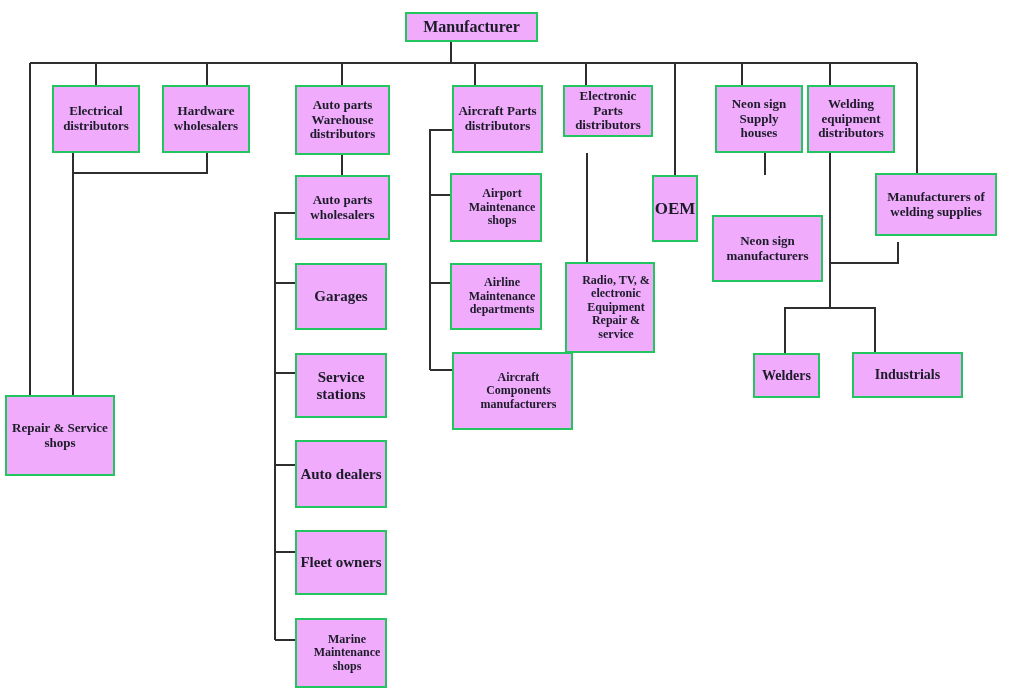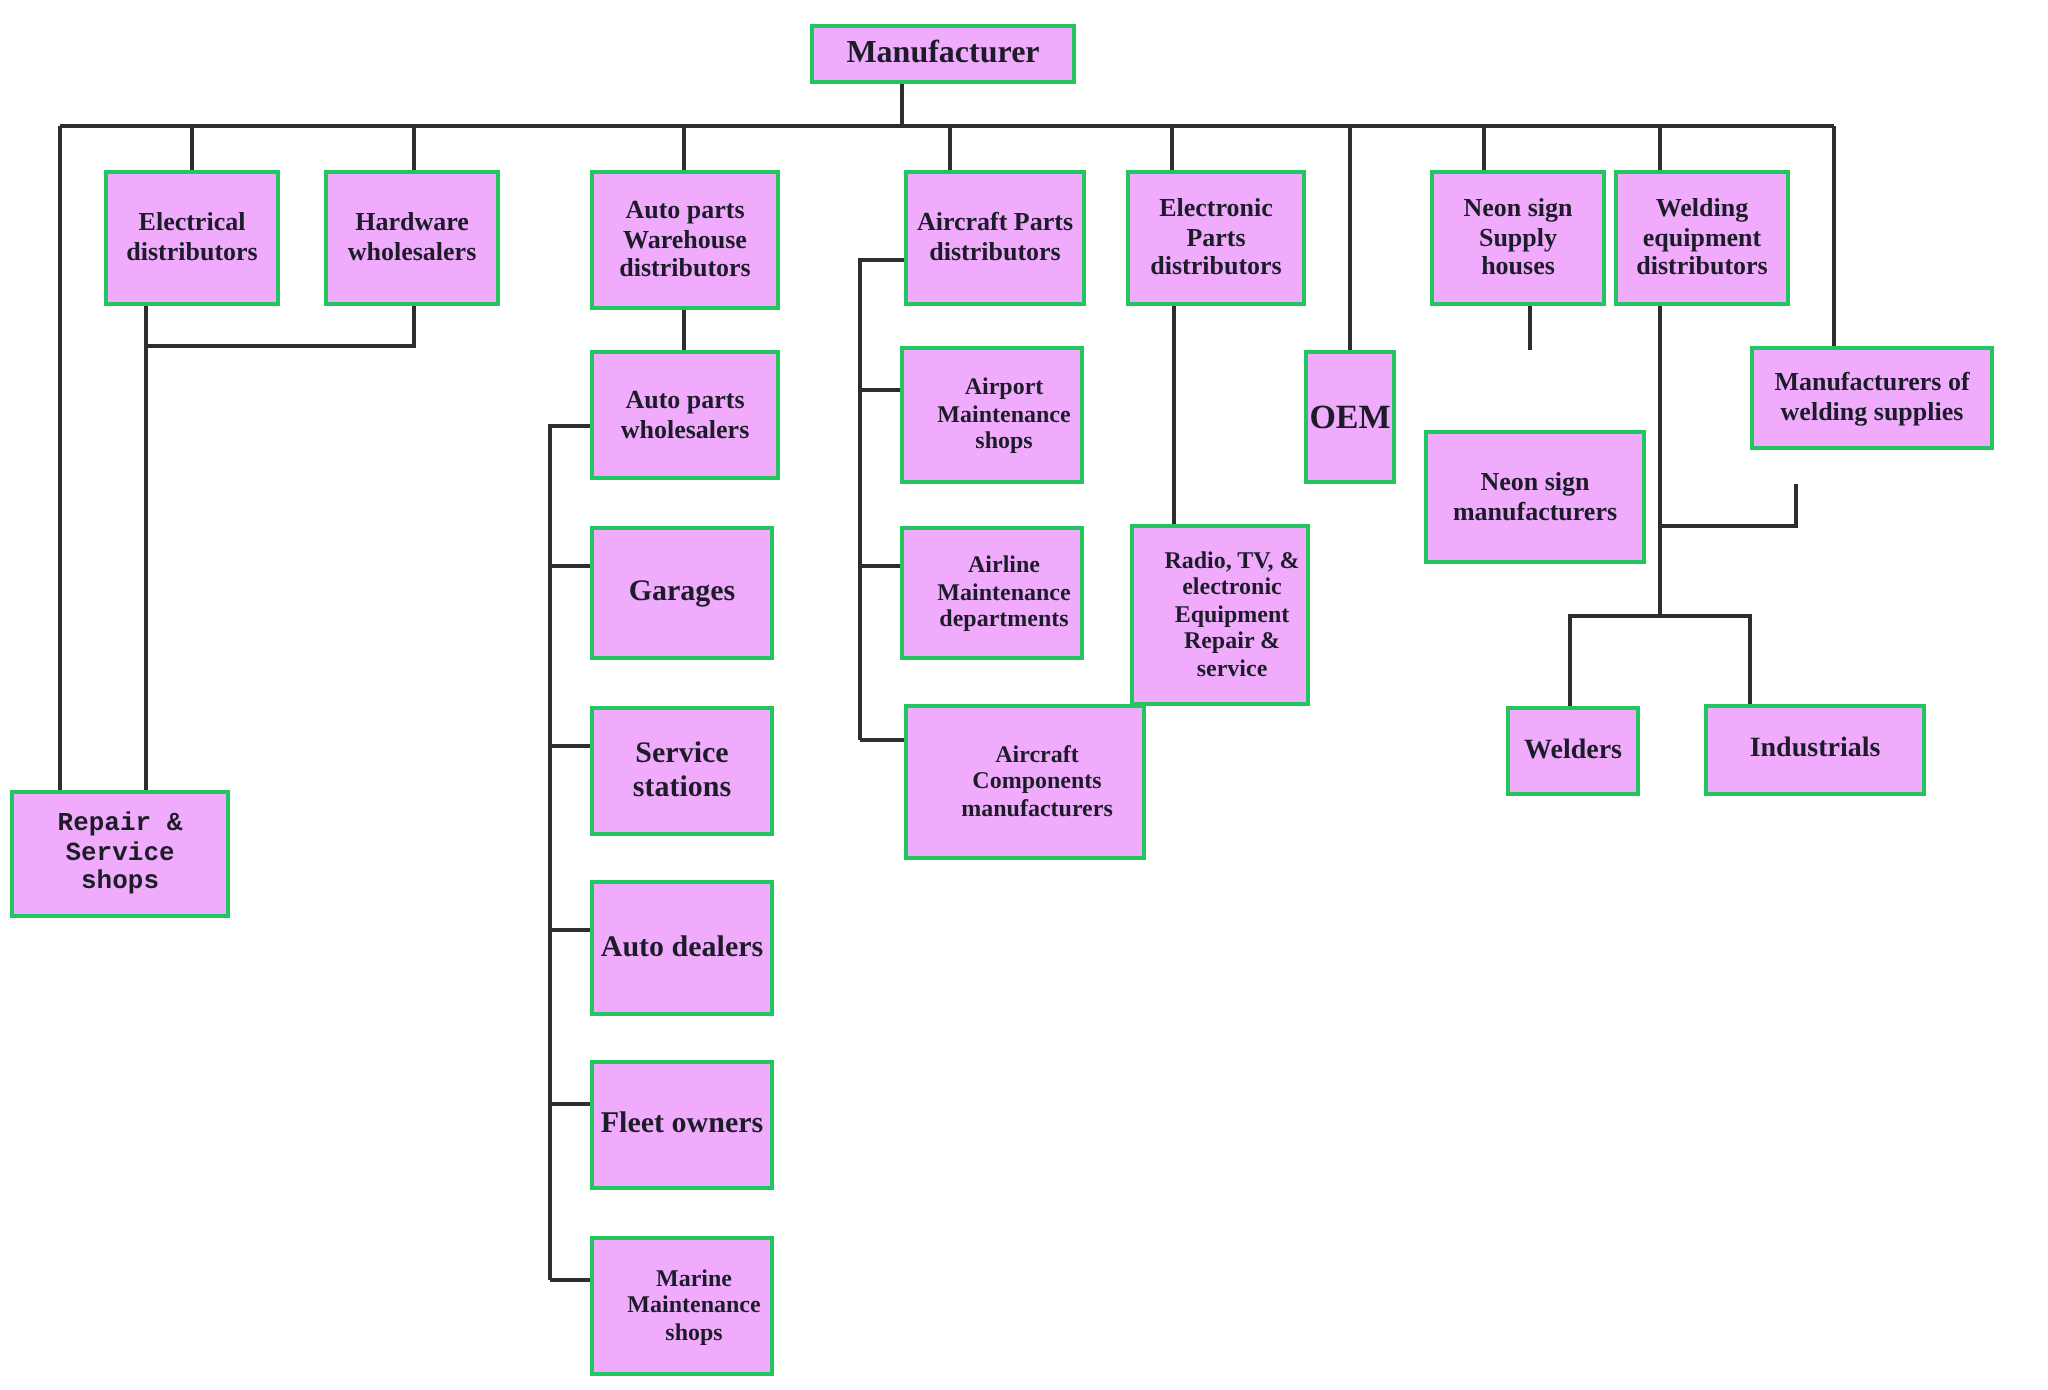--- a/index.html
+++ b/index.html
@@ -37,30 +37,30 @@
   .n-auto-ws{left:295px;top:175px;width:95px;height:65px;}
   .n-garages{left:295px;top:263px;width:92px;height:67px;}
   .n-service{left:295px;top:353px;width:92px;height:65px;}
   .n-dealers{left:295px;top:440px;width:92px;height:68px;}
   .n-fleet{left:295px;top:530px;width:92px;height:65px;}
   .n-marine{left:295px;top:618px;width:92px;height:70px;}
   .n-aircraft{left:452px;top:85px;width:91px;height:68px;}
   .n-airport{left:450px;top:173px;width:92px;height:69px;}
   .n-airline{left:450px;top:263px;width:92px;height:67px;}
   .n-aircomp{left:452px;top:352px;width:121px;height:78px;}
-  .n-electronic{left:563px;top:85px;width:90px;height:68px;}
+  .n-electronic{left:563px;top:85px;width:90px;height:52px;}
   .n-radio{left:565px;top:262px;width:90px;height:91px;}
   .n-oem{left:652px;top:175px;width:46px;height:67px;}
   .n-neon-supply{left:715px;top:85px;width:88px;height:68px;}
   .n-neon-mfr{left:712px;top:175px;width:111px;height:67px;margin-top:40px;}
   .n-weld-equip{left:807px;top:85px;width:88px;height:68px;}
-  .n-weld-mfr{left:875px;top:173px;width:122px;height:52px;}
+  .n-weld-mfr{left:875px;top:173px;width:122px;height:63px;}
   .n-welders{left:753px;top:353px;width:67px;height:45px;}
   .n-industrials{left:852px;top:352px;width:111px;height:46px;}
-  .n-repair{left:5px;top:395px;width:110px;height:64px;font-family:Liberation Mono, monospace;}
+  .n-repair{left:5px;top:395px;width:110px;height:81px;}
   .wire{stroke:#2e2e2e;stroke-width:2;fill:none;}
 </style>
 </head>
 <body>
 
 <div id="canvas">
 
   <svg id="wires" viewBox="0 0 1024 695" xmlns="http://www.w3.org/2000/svg">
 
     <path class="wire" d="M30,63 H917"></path>

